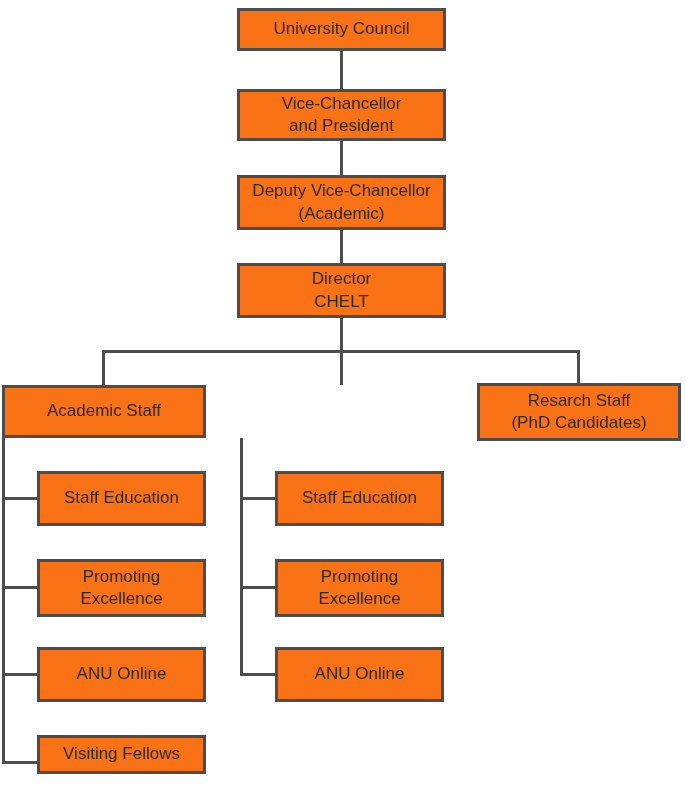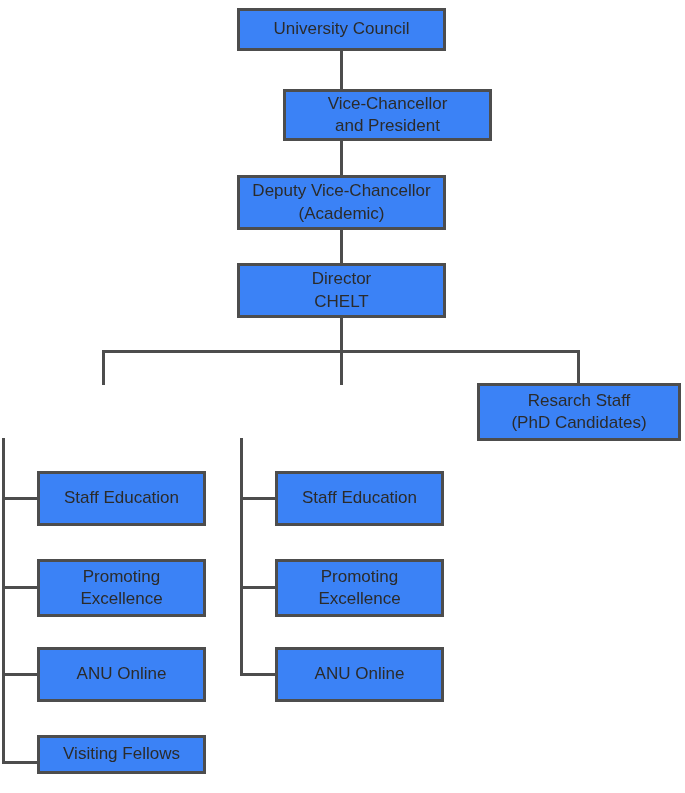--- a/index.html
+++ b/index.html
@@ -11,21 +11,21 @@
     position: relative;
     width: 685px;
     height: 793px;
     background: #ffffff;
     font-family: "Liberation Sans", "DejaVu Sans", sans-serif;
     overflow: hidden;
   }
   .node {
     position: absolute;
     box-sizing: border-box;
-    background: #3b82f6;
+    background: #f97316;
     border: 3px solid #4d4d4d;
     color: #2b2b2b;
     font-size: 17px;
     line-height: 1.32;
     text-align: center;
     display: flex;
     align-items: center;
     justify-content: center;
     white-space: pre-line;
   }
@@ -34,39 +34,40 @@
     background: #4d4d4d;
   }
 </style>
 </head>
 <body>
 
 <div id="stage">
 
   <div class="node" style="left:237px; top:8px;   width:209px; height:43px;">University Council</div>
 
-  <div class="node" style="left:237px; top:89px;  width:209px; height:52px;margin-left:46px;">Vice-Chancellor
+  <div class="node" style="left:237px; top:89px;  width:209px; height:52px;">Vice-Chancellor
 and President</div>
 
   <div class="node" style="left:237px; top:263px; width:209px; height:55px;">Director
 CHELT</div>
 
   <div class="node" style="left:237px; top:175px; width:209px; height:55px;">Deputy Vice-Chancellor
 (Academic)</div>
 
   <div class="line" style="left:340px; top:51px;  width:3px; height:38px;"></div>
   <div class="line" style="left:340px; top:141px; width:3px; height:34px;"></div>
   <div class="line" style="left:340px; top:230px; width:3px; height:33px;"></div>
   <div class="line" style="left:340px; top:318px; width:3px; height:32px;"></div>
 
   <div class="line" style="left:102px; top:350px; width:478px; height:3px;"></div>
   <div class="line" style="left:102px; top:350px; width:3px; height:35px;"></div>
   <div class="line" style="left:340px; top:350px; width:3px; height:35px;"></div>
   <div class="line" style="left:577px; top:350px; width:3px; height:33px;"></div>
 
+  <div class="node" style="left:2px;   top:385px; width:204px; height:53px;">Academic Staff</div>
 
 
   <div class="node" style="left:477px; top:383px; width:204px; height:58px;">Resarch Staff
 (PhD Candidates)</div>
 
   <div class="line" style="left:2px; top:438px; width:3px; height:326px;"></div>
   <div class="line" style="left:2px; top:497px; width:35px; height:3px;"></div>
   <div class="line" style="left:2px; top:586px; width:35px; height:3px;"></div>
   <div class="line" style="left:2px; top:673px; width:35px; height:3px;"></div>
   <div class="line" style="left:2px; top:761px; width:35px; height:3px;"></div>

